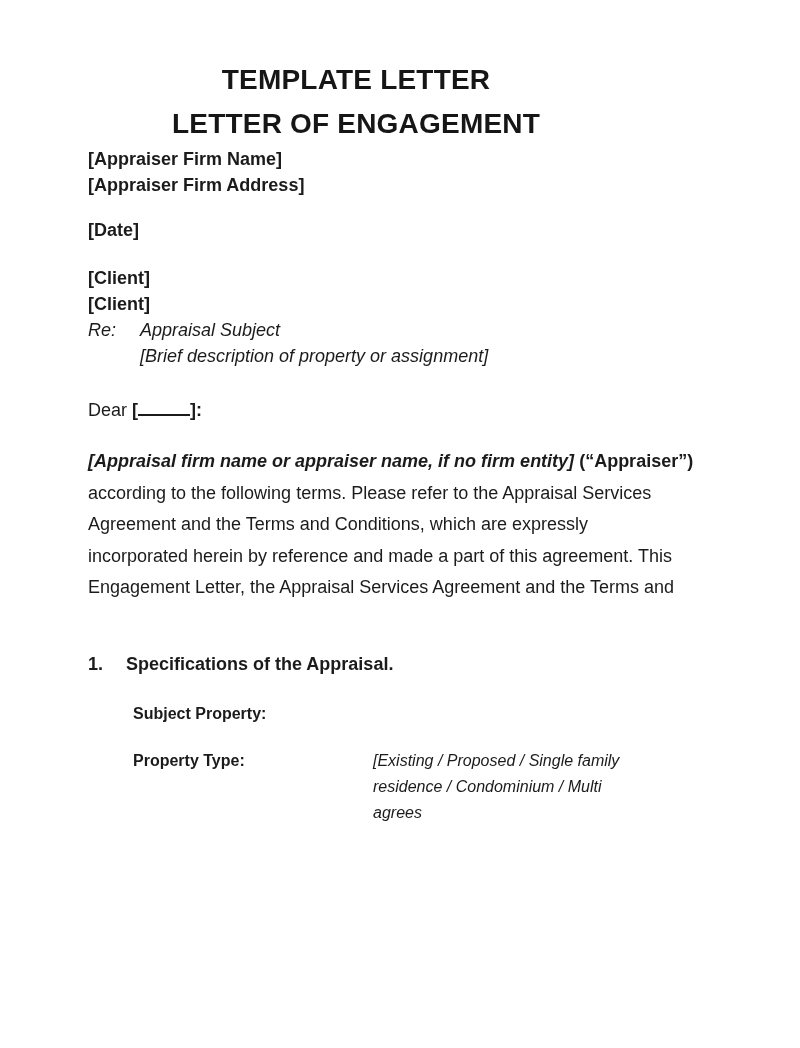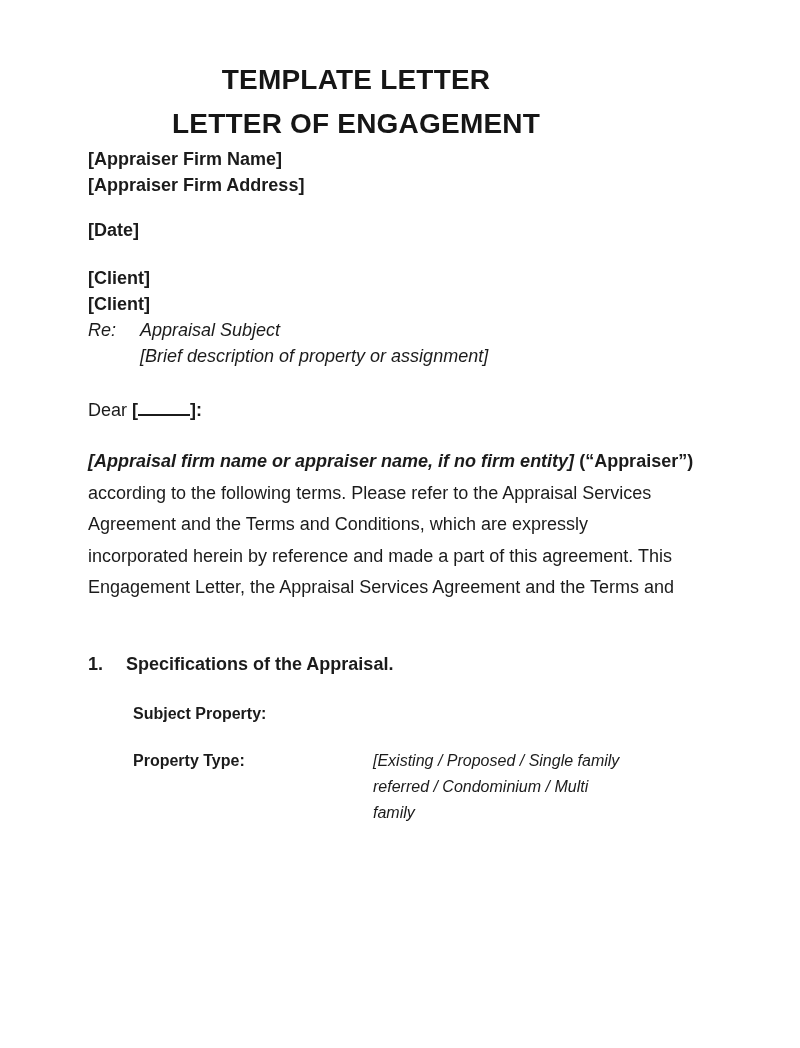--- a/index.html
+++ b/index.html
@@ -91,16 +91,16 @@
     <div>Specifications of the Appraisal.</div>
   </div>
 
   <div class="spec-row first">
     <div class="spec-label">Subject Property:</div>
   </div>
 
   <div class="spec-row second">
     <div class="spec-label">Property Type:</div>
     <div class="spec-value">[Existing / Proposed / Single family
-referred / Condominium / Multi family</div>
+residence / Condominium / Multi agrees</div>
   </div>
 
 </div>
 
 </body></html>

